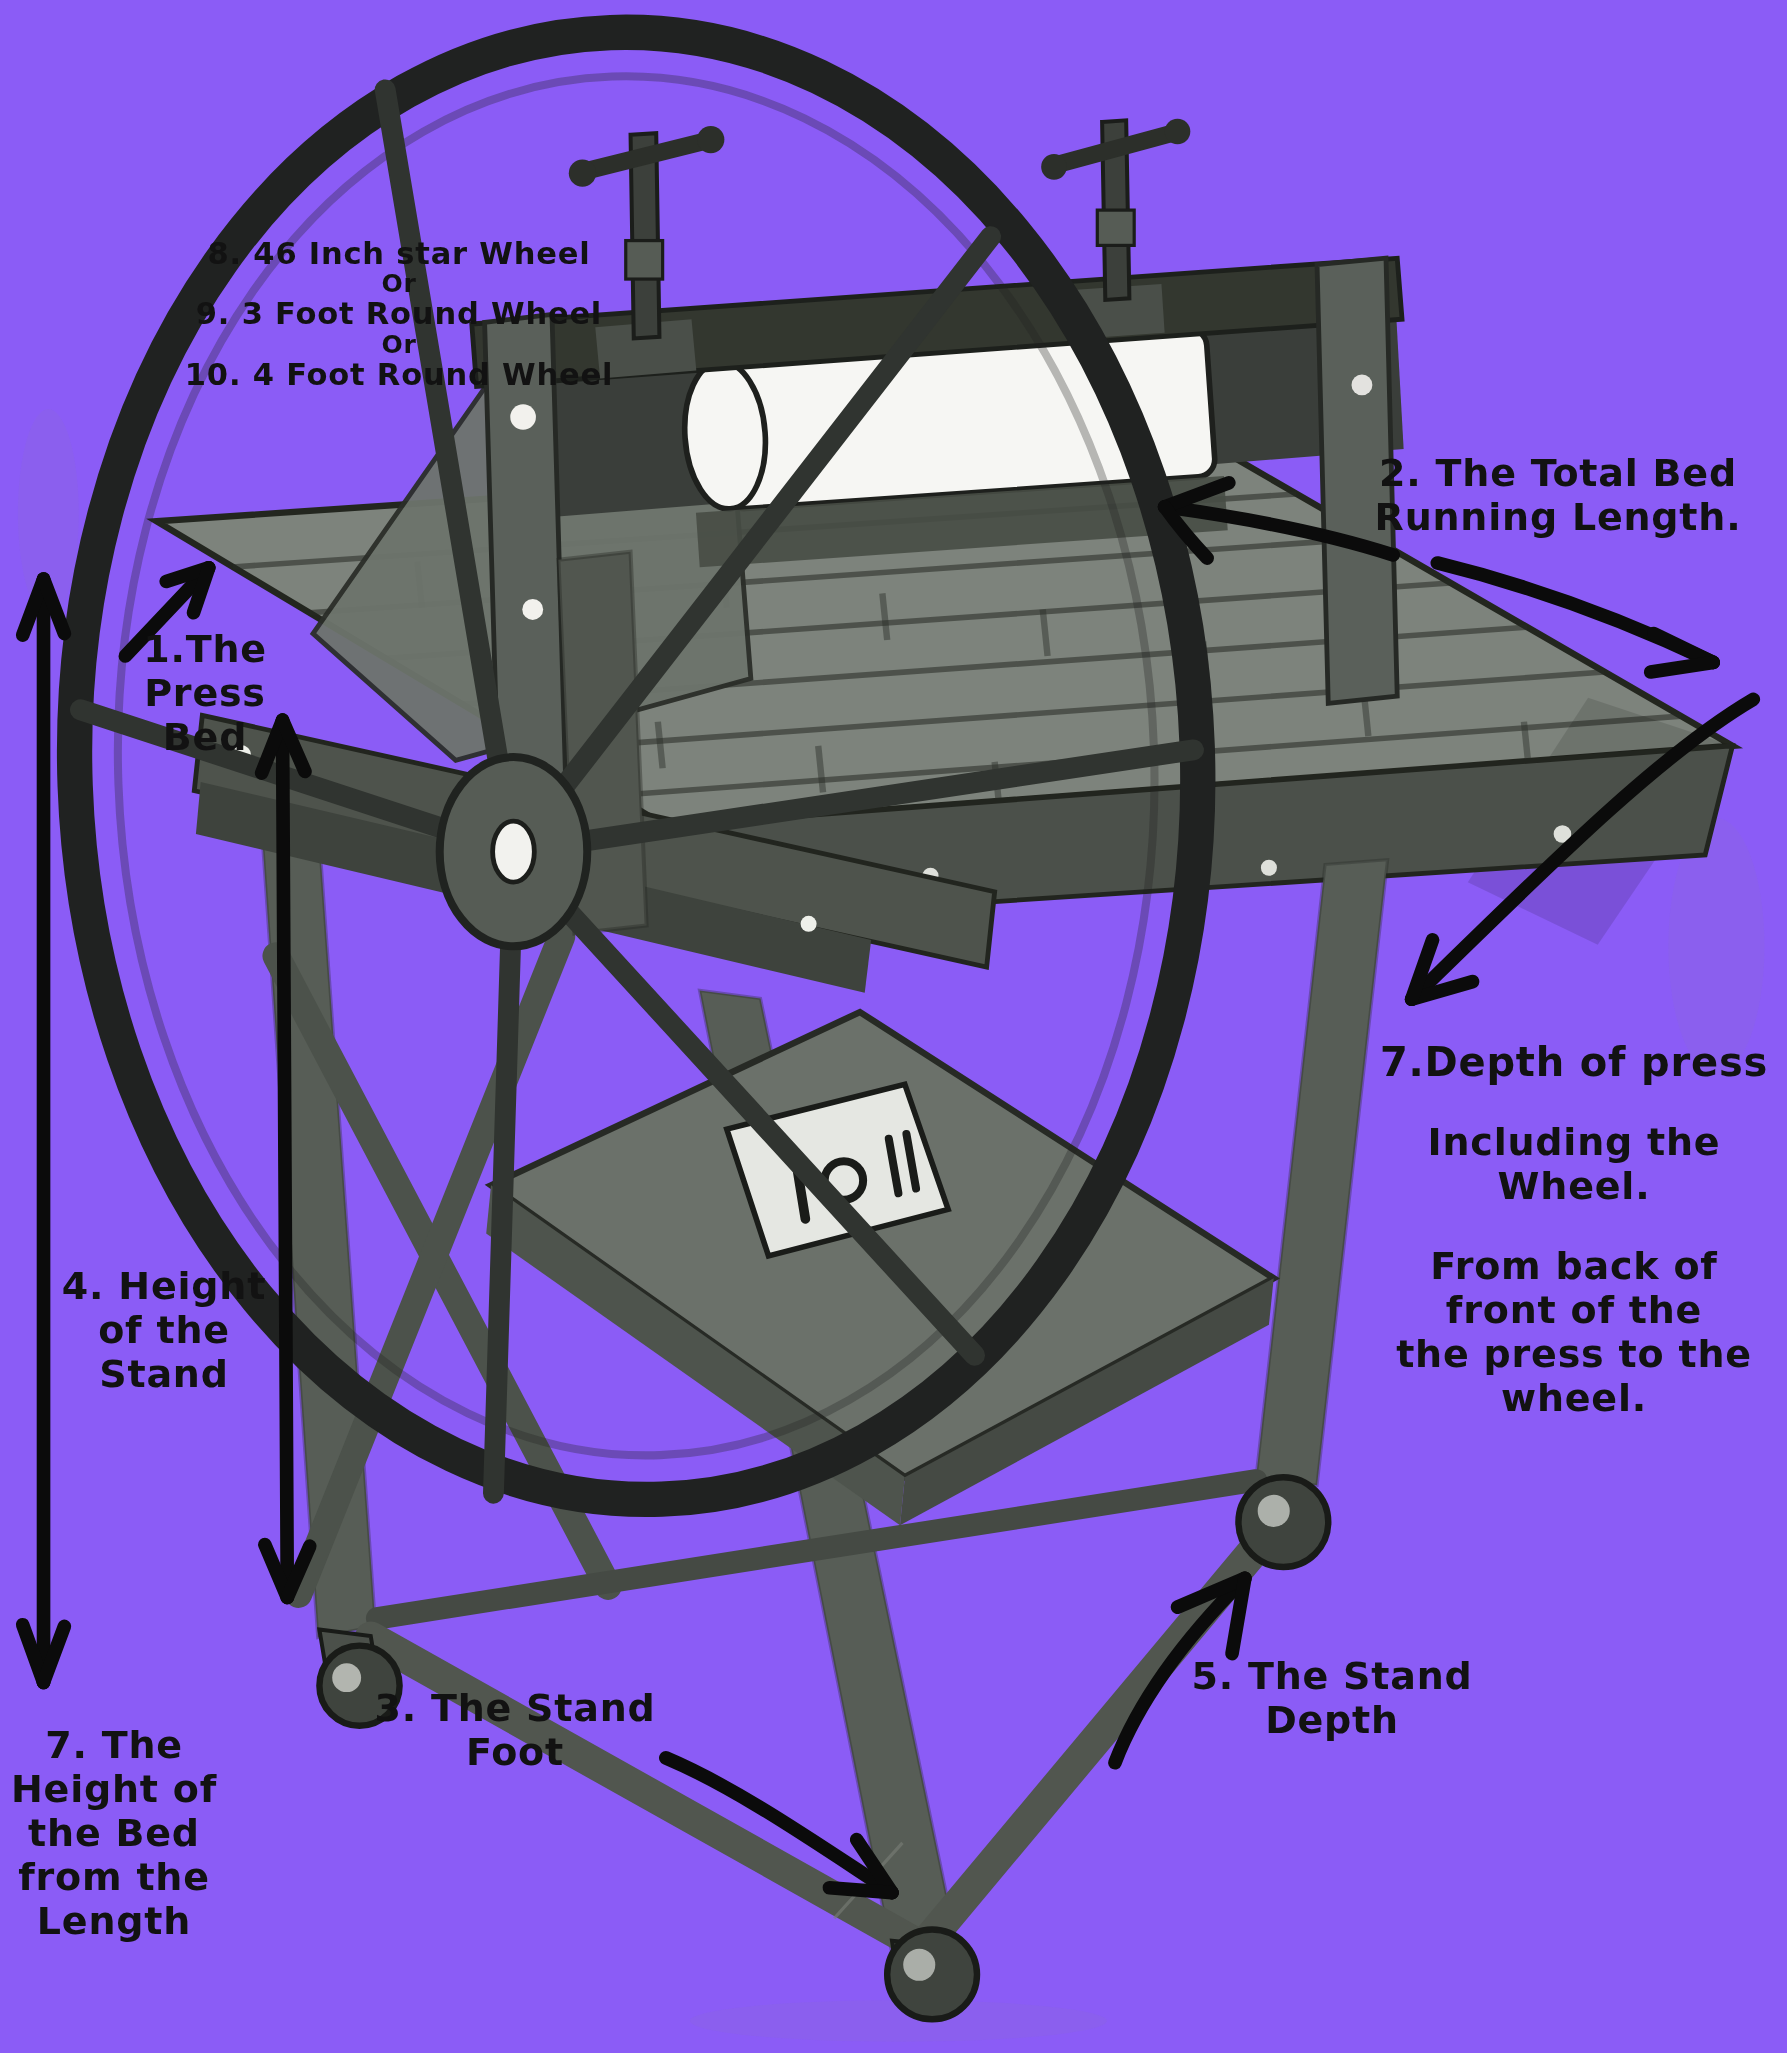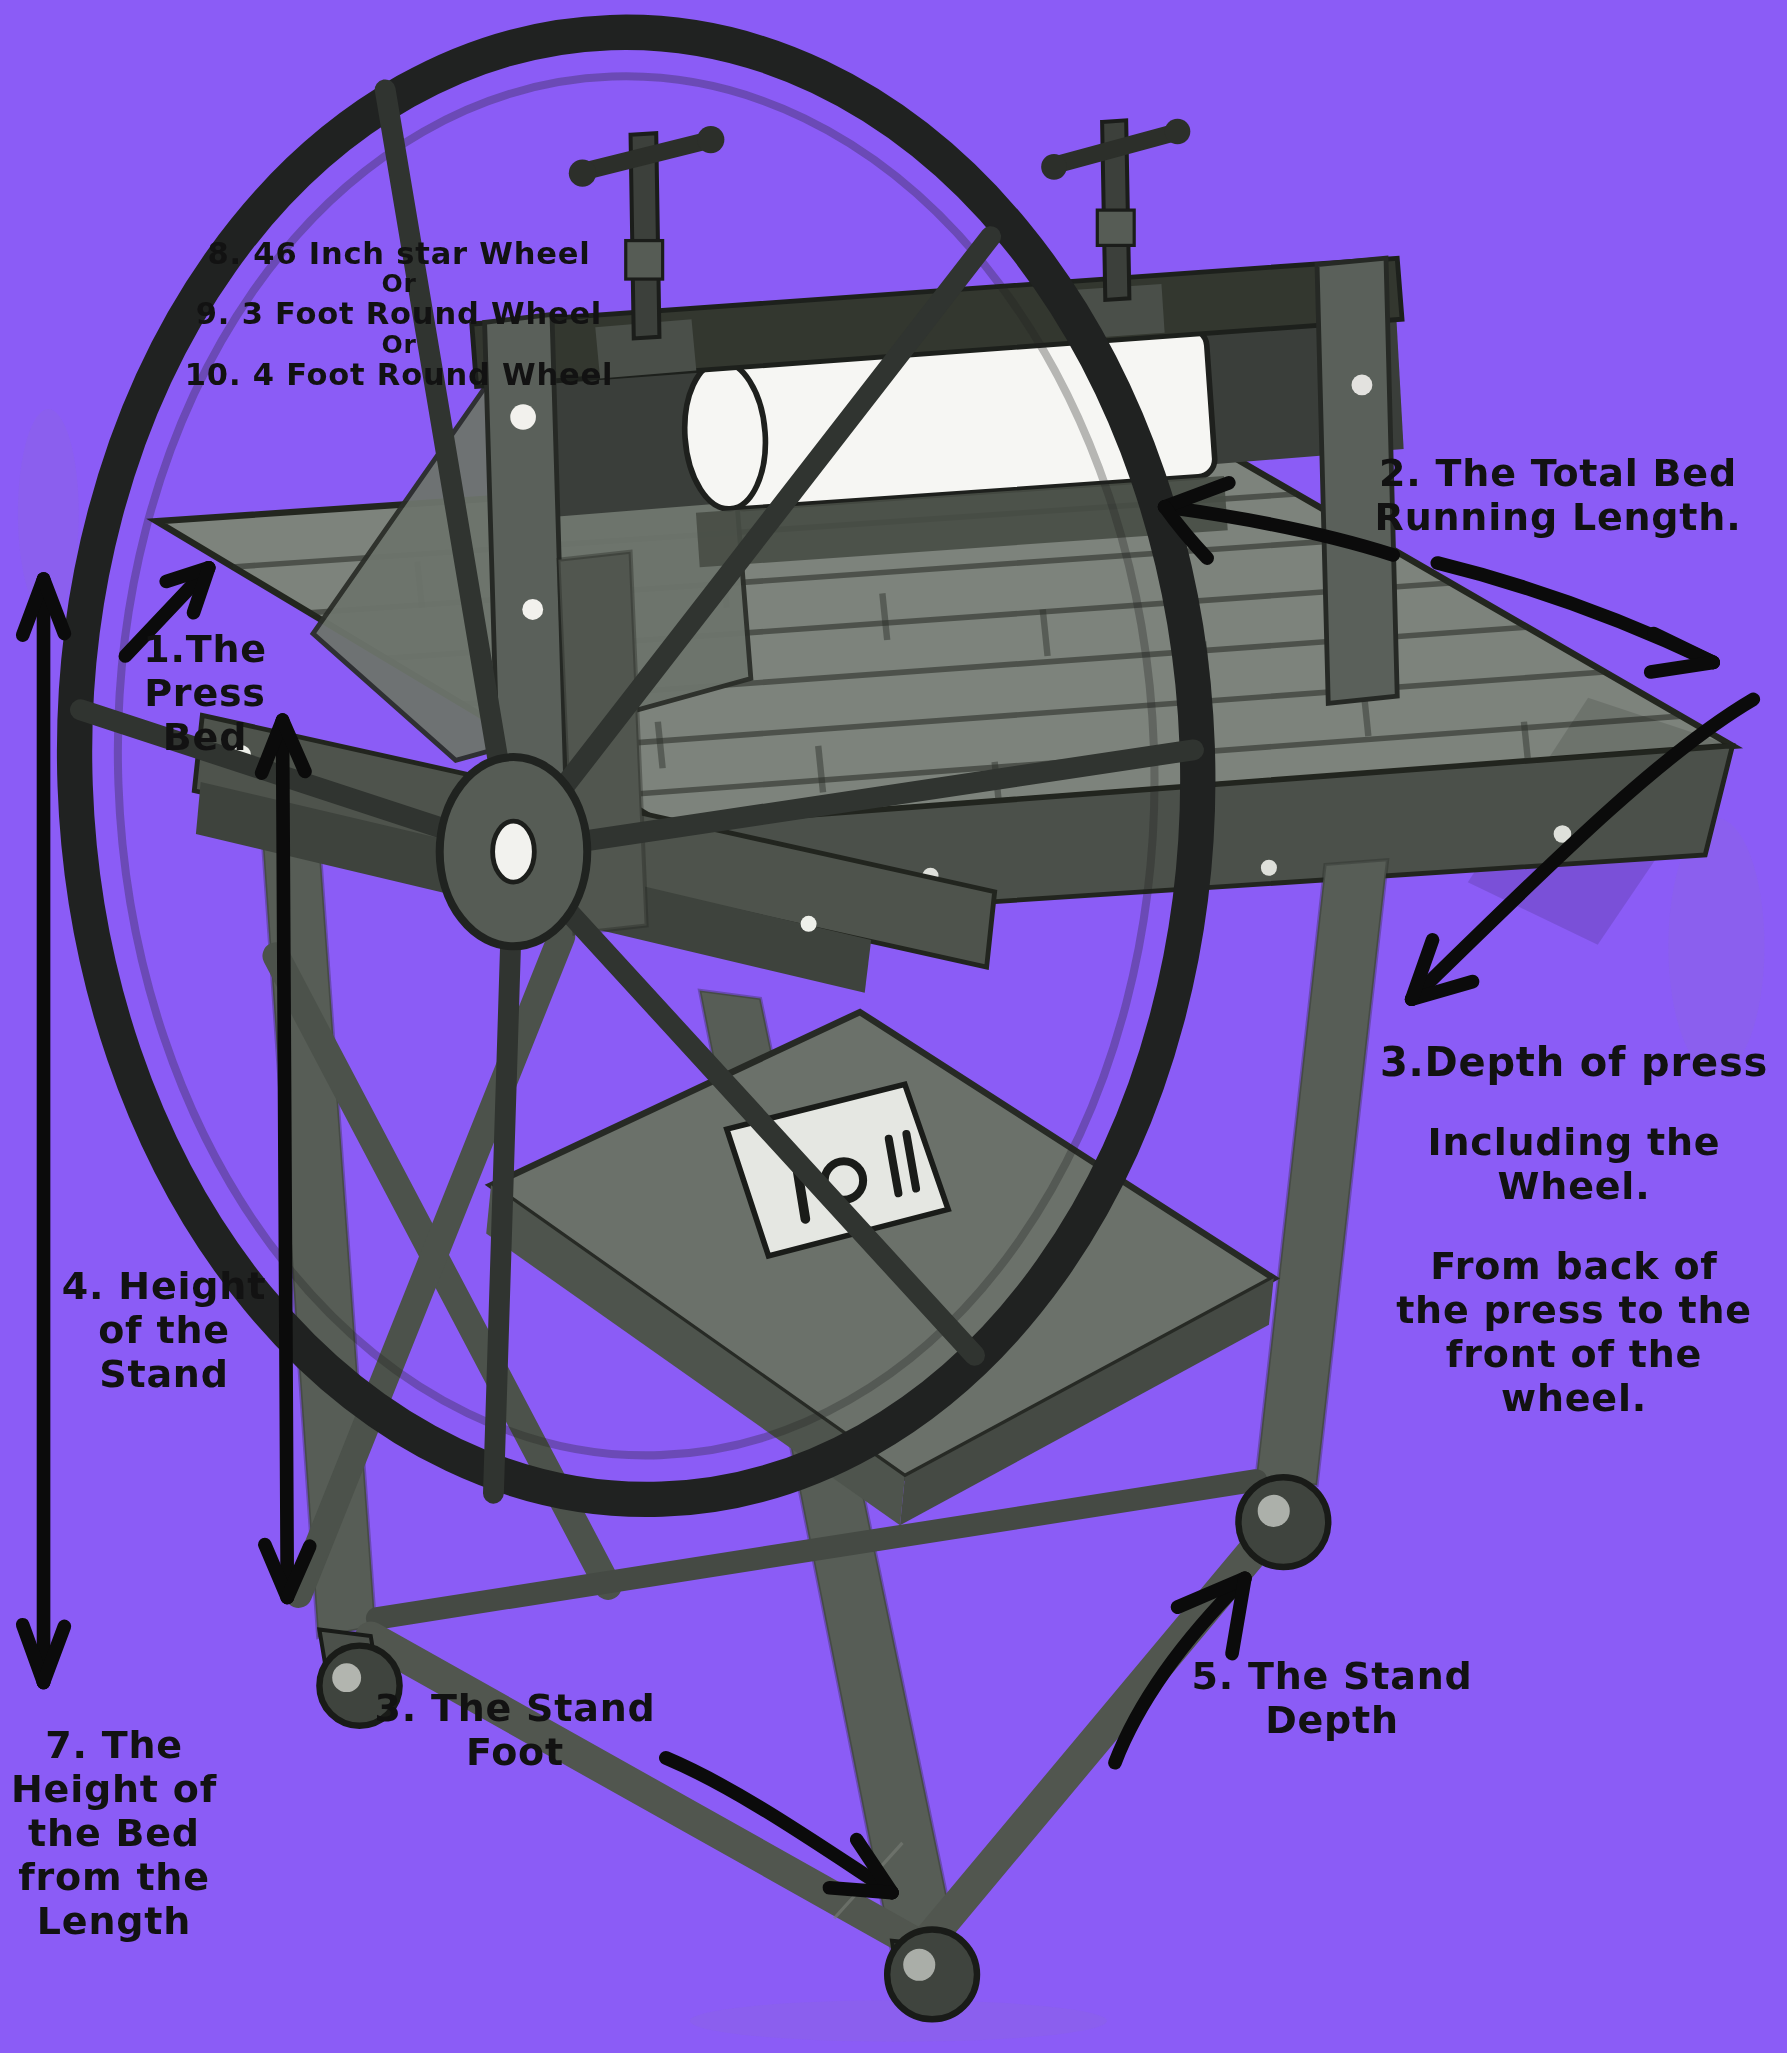--- a/index.html
+++ b/index.html
@@ -275,29 +275,29 @@
     <span class="line">Running Length.</span>
   </div>
 
   <div class="lbl" style="left:164px; top:1264px;">
     <span class="line">4. Height</span>
     <span class="line">of the</span>
     <span class="line">Stand</span>
   </div>
 
   <div class="lbl lbl-depth" style="left:1574px; top:1039px;">
-    <span class="heading">3.Depth of press</span>
+    <span class="heading">7.Depth of press</span>
     <span class="grp">
       <span class="line">Including the</span>
       <span class="line">Wheel.</span>
     </span>
     <span class="grp">
       <span class="line">From back of</span>
+      <span class="line">front of the</span>
       <span class="line">the press to the</span>
-      <span class="line">front of the</span>
       <span class="line">wheel.</span>
     </span>
   </div>
 
   <div class="lbl" style="left:114px; top:1723px;">
     <span class="line">7. The</span>
     <span class="line">Height of</span>
     <span class="line">the Bed</span>
     <span class="line">from the</span>
     <span class="line">Length</span>

